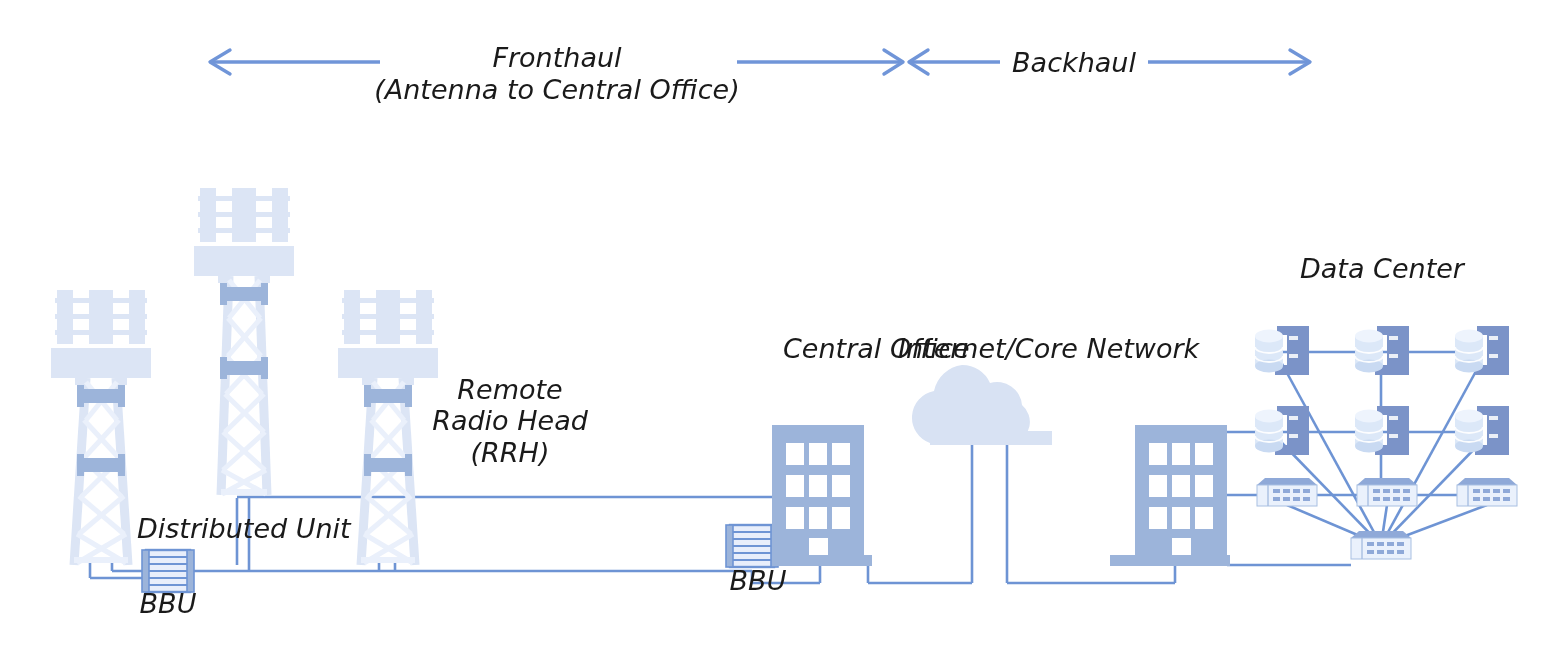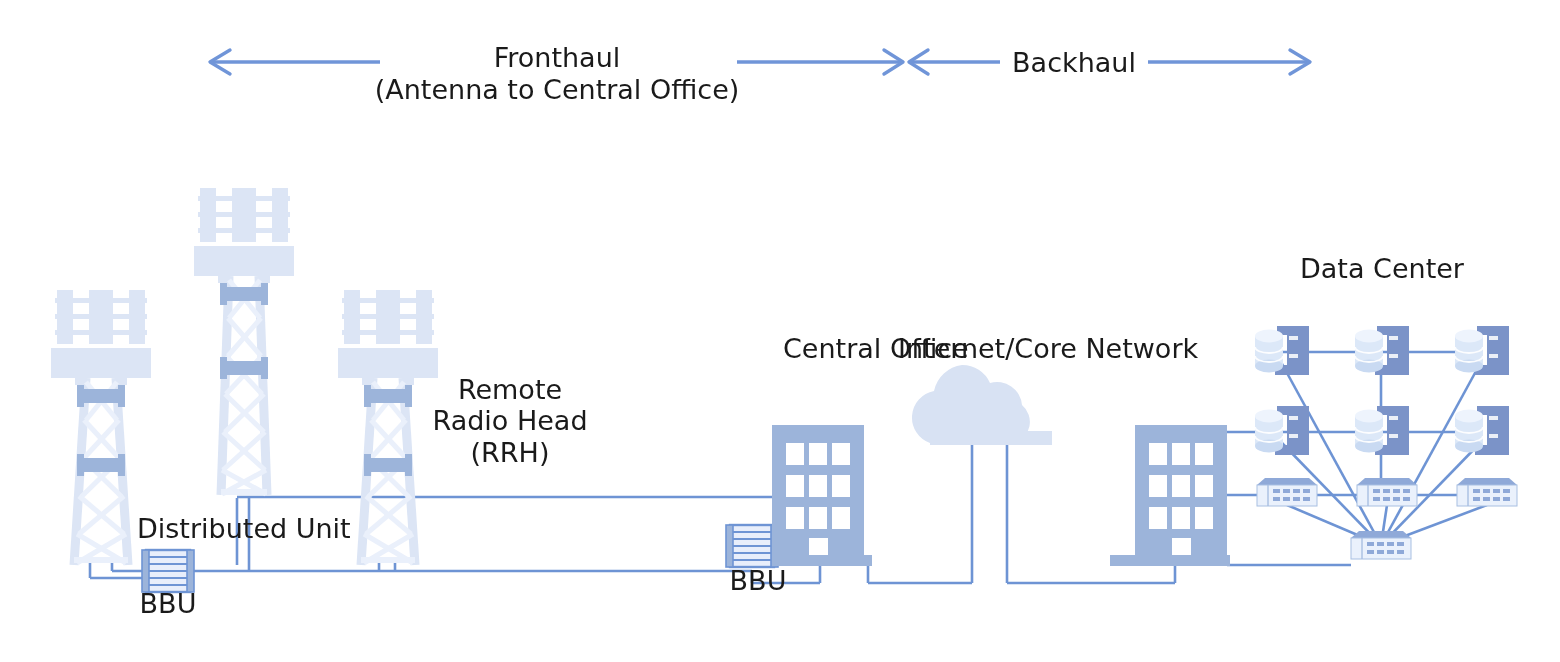--- a/index.html
+++ b/index.html
@@ -10,20 +10,21 @@
   }
   body {
     font-family: "DejaVu Sans", "Liberation Sans", sans-serif;
   }
   #stage {
     position: relative;
     width: 1560px;
     height: 662px;
     background: #ffffff;
     overflow: hidden;
+    font-style: italic;
   }
   #diagram {
     position: absolute;
     top: 0;
     left: 0;
     width: 1560px;
     height: 662px;
     display: block;
   }
   .lbl {

